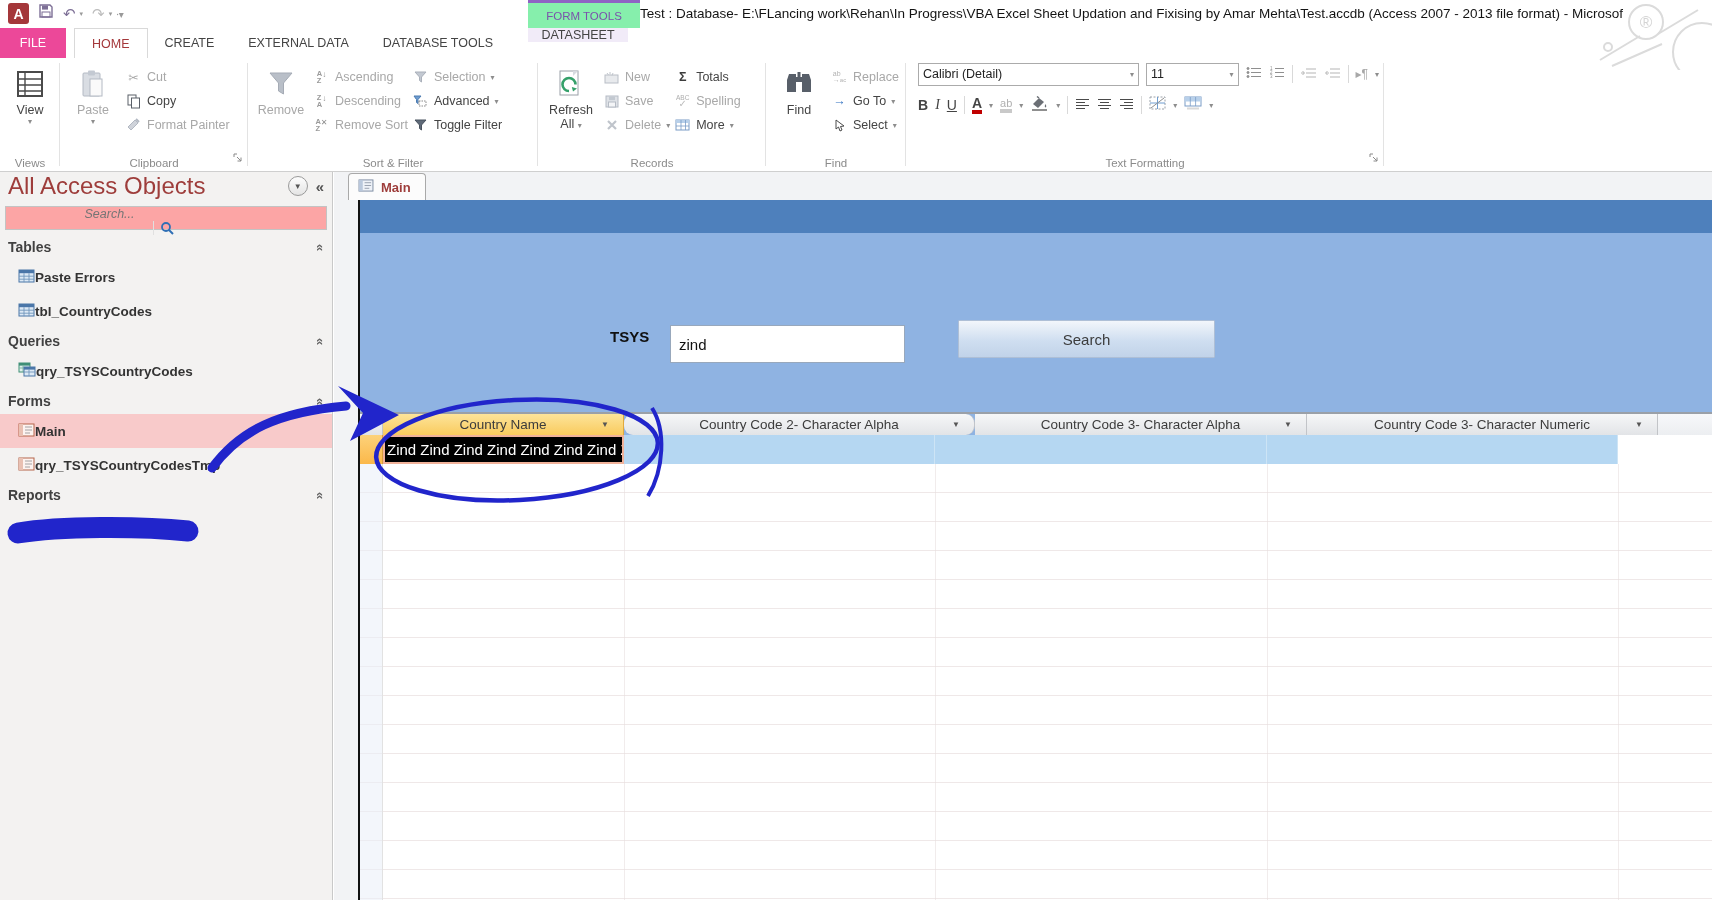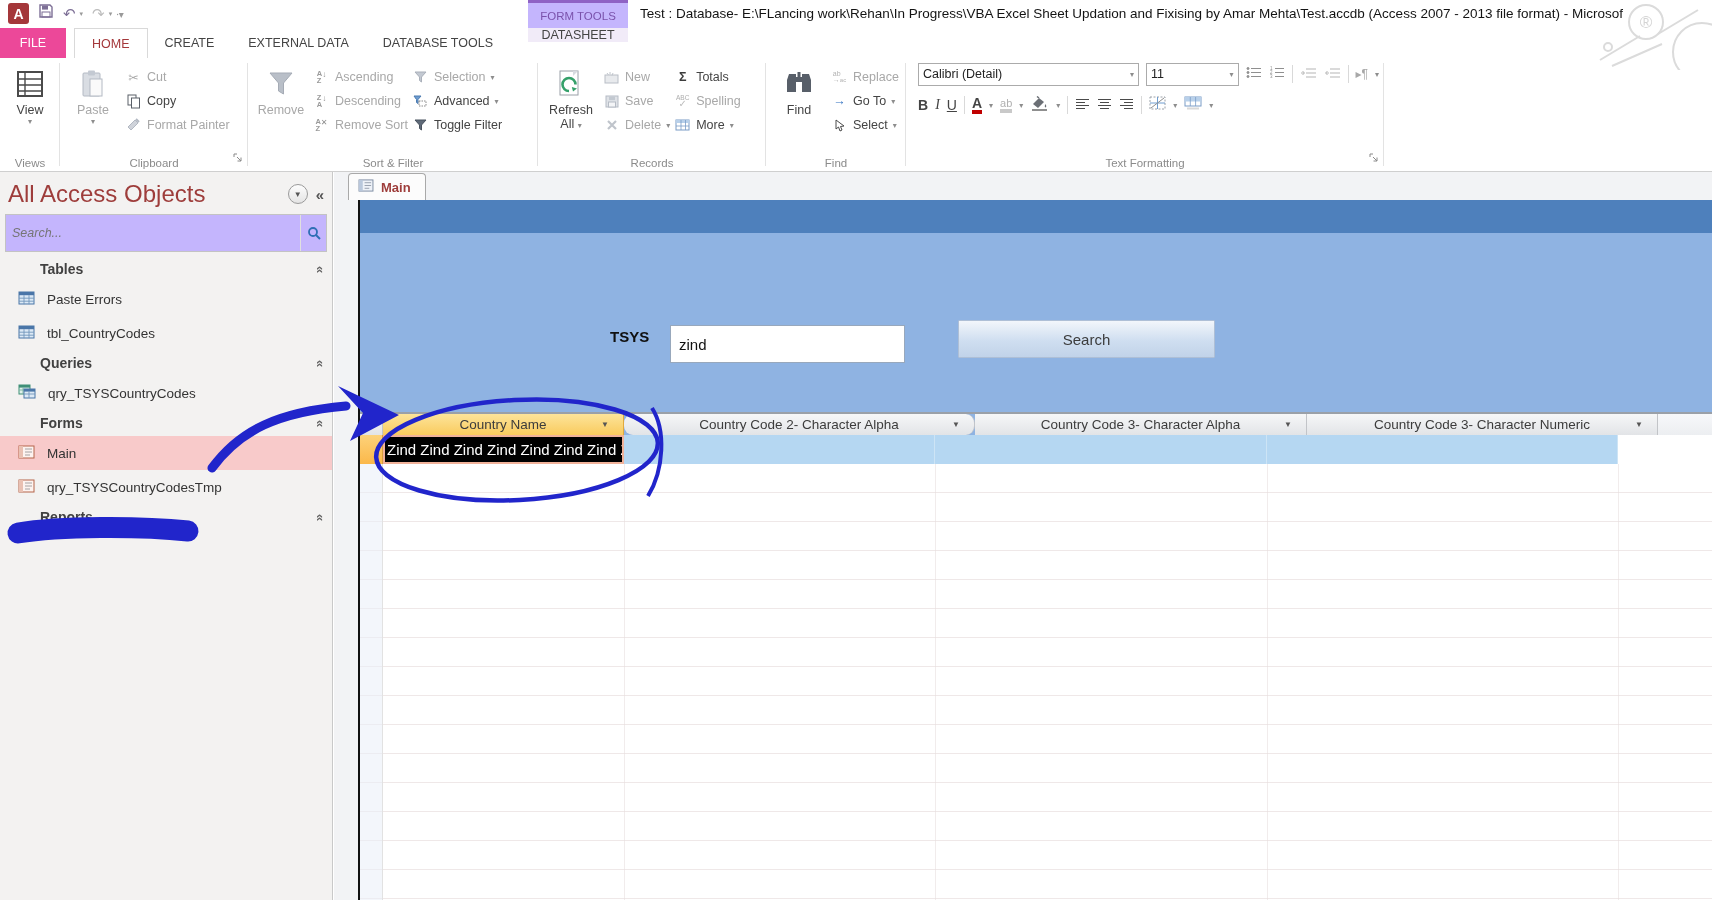--- a/index.html
+++ b/index.html
@@ -6,21 +6,21 @@
   html,body { width:1712px; height:900px; overflow:hidden; }
   body { font-family:"Liberation Sans", sans-serif; background:#fff; position:relative; color:#444; }
 
   
   .titlebar { position:absolute; left:0; top:0; width:1712px; height:28px; background:#fff; }
   .qat { position:absolute; left:8px; top:3px; display:flex; align-items:center; gap:9px; }
   .access-logo { width:21px; height:21px; background:#a4373a; border-radius:3px; color:#fff; font-size:14px; font-weight:bold; display:flex; align-items:center; justify-content:center; }
   .qat-ic { font-size:15px; color:#7d6f96; line-height:20px; }
   .qat-ic.dis { color:#bdbdbd; }
   .mini-caret { font-size:7px; color:#9a9a9a; margin-left:-5px; }
-  .ctx-chip { position:absolute; left:528px; top:0; width:100px; height:28px; background:#c4b5fd; border-top:3px solid #8f62c4; color:#7a52ab; font-size:11.5px; display:flex; align-items:center; justify-content:center; }
+  .ctx-chip { position:absolute; left:528px; top:0; width:112px; height:28px; background:#86efac; border-top:3px solid #8f62c4; color:#7a52ab; font-size:11.5px; display:flex; align-items:center; justify-content:center; }
   .title-text { position:absolute; left:640px; top:0; right:30px; height:28px; line-height:28px; font-size:13.5px; color:#141414; white-space:nowrap; overflow:hidden; }
   .watermark { position:absolute; right:0; top:0; width:240px; height:70px; pointer-events:none; z-index:6; opacity:.75; }
 
   
   .tabrow { position:absolute; left:0; top:28px; width:1712px; height:30px; background:#fff; display:flex; align-items:stretch; }
   .tab { display:flex; align-items:center; justify-content:center; font-size:12.5px; color:#444; padding:0 17px; }
   .tab.file { background:#ec4899; color:#fff; width:66px; margin-right:8px; }
   .tab.active { border:1px solid #d9d9d9; border-bottom:none; background:#fff; color:#a4373a; }
   .tab.ctx { position:absolute; left:528px; top:0; width:100px; background:#f1ebf8; padding:0; }
 
@@ -42,31 +42,31 @@
   .combo { display:flex; align-items:center; justify-content:space-between; border:1px solid #ababab; background:#fff; height:23px; font-size:12.5px; color:#222; padding:0 4px; }
   .fmt-row { display:flex; align-items:center; gap:7px; height:26px; }
   .fmt-sep { width:1px; height:18px; background:#d9d9d9; }
   .fbtn { font-size:14px; color:#444; display:flex; align-items:flex-end; gap:1px; }
   .bld { font-weight:bold; } .itl { font-style:italic; font-family:"Liberation Serif",serif; } .und { text-decoration:underline; }
   .acolor { font-weight:bold; border-bottom:4px solid #c00000; line-height:13px; }
   .hl { font-size:11px; color:#b0b0b0; border-bottom:4px solid #c9c9c9; line-height:11px; }
 
   
   .navpane { position:absolute; left:0; top:172px; width:333px; bottom:0; background:#f3f2f1; border-right:1px solid #c9c9c9; }
-  .nav-title { display:flex; align-items:center; padding:8px 8px 2px 8px; }
+  .nav-title { display:flex; align-items:center; padding:0 8px 2px 8px; }
   .nav-title .t { font-size:24px; color:#9e3d3b; flex:1; white-space:nowrap; }
   .circ-btn { width:20px; height:20px; border:1px solid #9a9a9a; border-radius:50%; background:linear-gradient(#fdfdfd,#e4e4e4); display:flex; align-items:center; justify-content:center; font-size:8px; color:#555; margin-right:8px; }
   .collapse { font-size:15px; font-weight:bold; color:#555; }
-  .nav-search { margin:4px 5px; height:38px; background:#c4b5fd; border:1px solid #c3c3c3; display:flex; align-items:center; }
+  .nav-search { margin:4px 5px; height:24px; background:#fca5a5; border:1px solid #c3c3c3; display:flex; align-items:center;flex-direction:column; }
   .nav-search input { flex:1; border:none; outline:none; font-style:italic; font-size:12.5px; color:#555; padding:0 6px; font-family:"Liberation Sans",sans-serif; background:transparent; }
   .nav-search .mag { width:26px; display:flex; justify-content:center; align-items:center; border-left:1px solid #e0e0e0; height:100%; }
   .sect { height:26px; display:flex; align-items:center; padding:0 8px; }
-  .sect .n { flex:1; font-size:14px; font-weight:bold; color:#414141;margin-left:32px; }
+  .sect .n { flex:1; font-size:14px; font-weight:bold; color:#414141; }
   .chup { display:inline-block; transform:rotate(90deg); font-size:13px; font-weight:bold; color:#666; }
-  .navitem { height:34px; display:flex; align-items:center; gap:12px; padding-left:18px; font-size:13.5px; color:#333; }
+  .navitem { height:34px; display:flex; align-items:center; padding-left:18px; font-size:13.5px; color:#333;font-weight:bold; }
   .navitem.sel { background:#f8caca; }
   .scribble-row { position:relative; height:30px; }
 
   
   .docarea { position:absolute; left:334px; top:172px; right:0; bottom:0; background:#f2f3f5; }
   .doctab { position:absolute; left:14px; top:1px; height:27px; display:flex; align-items:center; gap:7px; padding:0 14px 0 9px; background:#fcfcfc; border:1px solid #a9a9a9; border-bottom:none; border-radius:4px 4px 0 0; font-size:13px; font-weight:bold; color:#9e3d3b; z-index:2; }
   .formwrap { position:absolute; left:24px; top:28px; right:0; bottom:0; background:#8fb3e2; border-left:2px solid #111; overflow:hidden; }
   .darkstrip { position:absolute; left:0; top:0; right:0; height:33px; background:#4e80bc; }
   .tsys-label { position:absolute; left:250px; top:128px; font-size:15px; font-weight:bold; color:#101010; }
   .tsys-input { position:absolute; left:310px; top:125px; width:235px; height:38px; background:#fff; border:1px solid #98a8bc; font-size:15px; color:#111; padding:0 8px; font-family:"Liberation Sans",sans-serif; outline:none; }

